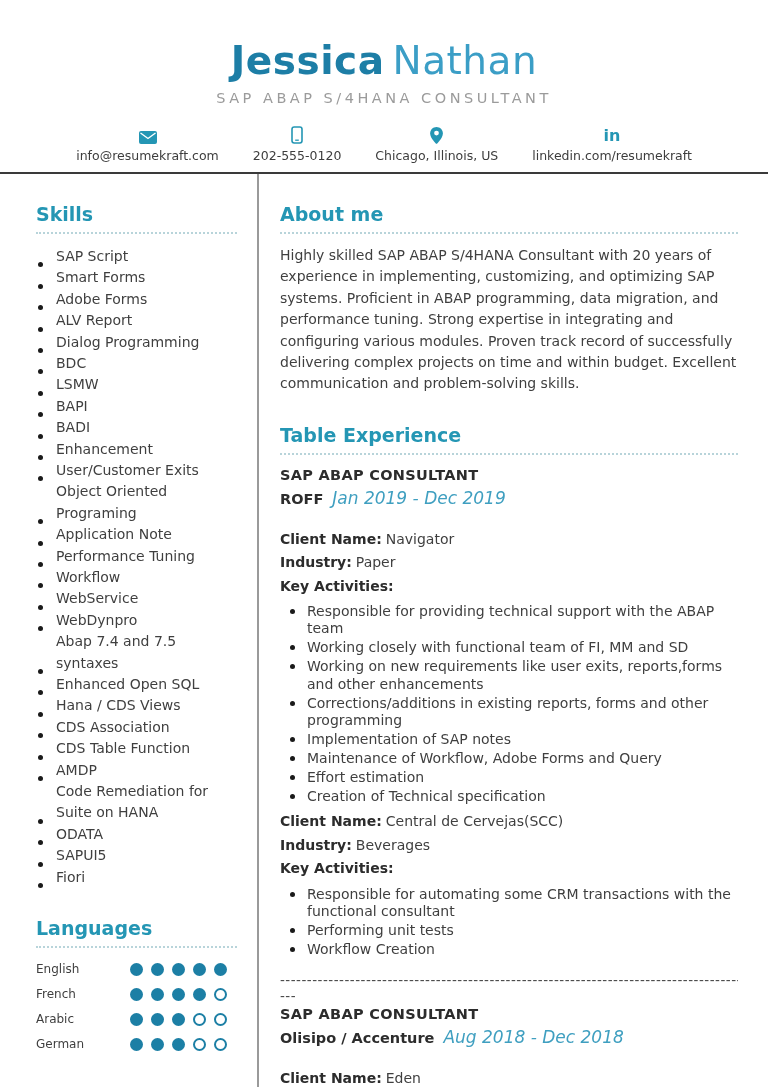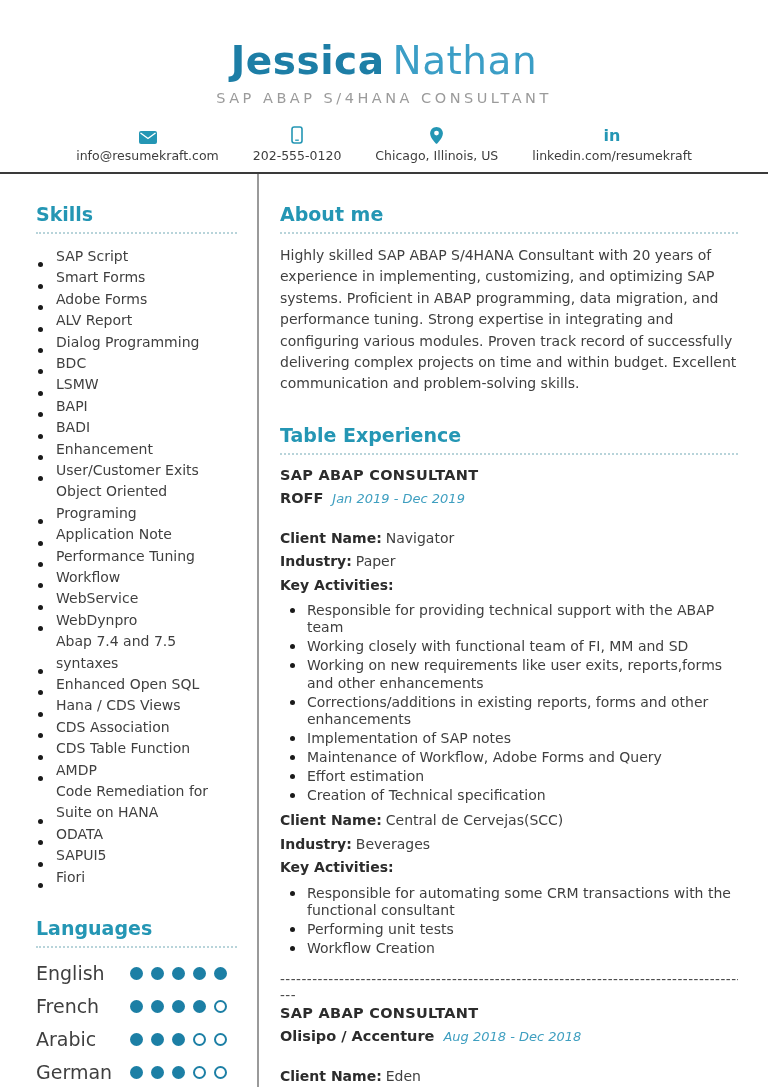--- a/index.html
+++ b/index.html
@@ -45,36 +45,36 @@
   .skill-list { list-style: none; margin: 12px 0 0 0; padding: 0; }
   .skill-item { display: flex; font-size: 14px; line-height: 1.53; color: #3f3f3f; align-items: flex-end; }
   .dot-bullet {
     width: 5px; height: 5px; border-radius: 50%; background: #1a1a1a;
     flex-shrink: 0; margin: 8px 13px 0 2px;
   }
 
   
   .lang-list { margin-top: 14px; }
   .lang-row { display: flex; align-items: center; justify-content: space-between; margin-bottom: 11px; }
-  .lang-name { font-size: 19px; color: #3f3f3f; }
+  .lang-name { font-size: 12px; color: #3f3f3f; }
   .lang-dots { display: flex; gap: 8px; margin-right: 10px; }
   .lvl-dot { width: 13px; height: 13px; border-radius: 50%; }
   .lvl-dot.filled { background: #1c7fa5; }
   .lvl-dot.empty  { background: #ffffff; border: 2px solid #1c7fa5; }
 
   
   .about-text { font-size: 14px; line-height: 1.53; margin: 11px 0 0 0; color: #3f3f3f; }
 
   
   .jobs { margin-top: 12px; }
   .job { margin-top: 2px; }
   .job-title { font-size: 14.5px; font-weight: bold; color: #2c2c2c; letter-spacing: 0.3px; }
   .company-line { margin-top: 5px; }
   .company { font-size: 14.5px; font-weight: bold; color: #2c2c2c; }
-  .dates { font-size: 13px; font-style: italic; color: #3f9fc0; margin-left: 9px; }
+  .dates { font-size: 17px; font-style: italic; color: #3f9fc0; margin-left: 9px; }
   .engagement.first { margin-top: 23px; }
   .engagement.rest  { margin-top: 8px; }
   .kv { margin-top: 6px; font-size: 14px; line-height: 1.25; }
   .kv .k { font-weight: bold; color: #2c2c2c; }
   .kv .v { color: #3f3f3f; margin-left: 4px; }
   .act-list { list-style: none; margin: 8px 0 0 0; padding: 0; }
   .act-item { display: flex; font-size: 14px; line-height: 1.22; margin-bottom: 2px; color: #3f3f3f; }
   .act-item .dot-bullet { margin: 6px 12px 0 10px; }
   .dash-sep { margin-top: 14px; color: #4d4d4d; font-size: 13.5px; }
   .dash-sep .l1 { white-space: nowrap; overflow: hidden; letter-spacing: 0.5px; }
@@ -313,21 +313,21 @@
                 <li class="act-item">
                   <span class="dot-bullet"></span>
                   <span class="act-text">Working closely with functional team of FI, MM and SD</span>
                 </li>
                 <li class="act-item">
                   <span class="dot-bullet"></span>
                   <span class="act-text">Working on new requirements like user exits, reports,forms and other enhancements</span>
                 </li>
                 <li class="act-item">
                   <span class="dot-bullet"></span>
-                  <span class="act-text">Corrections/additions in existing reports, forms and other enhancements</span>
+                  <span class="act-text">Corrections/additions in existing reports, forms and other programming</span>
                 </li>
                 <li class="act-item">
                   <span class="dot-bullet"></span>
                   <span class="act-text">Implementation of SAP notes</span>
                 </li>
                 <li class="act-item">
                   <span class="dot-bullet"></span>
                   <span class="act-text">Maintenance of Workflow, Adobe Forms and Query</span>
                 </li>
                 <li class="act-item">

